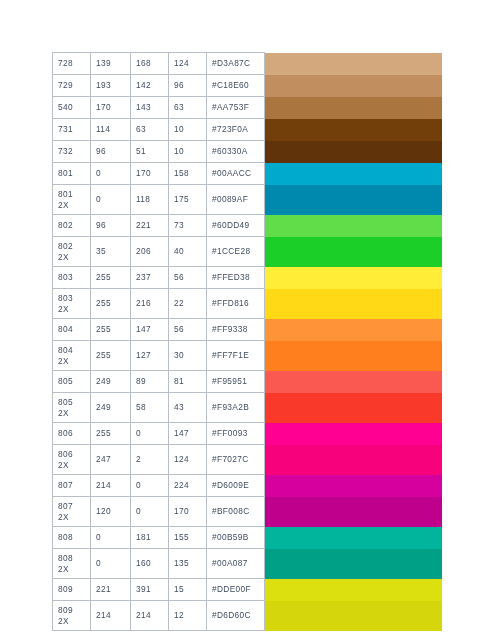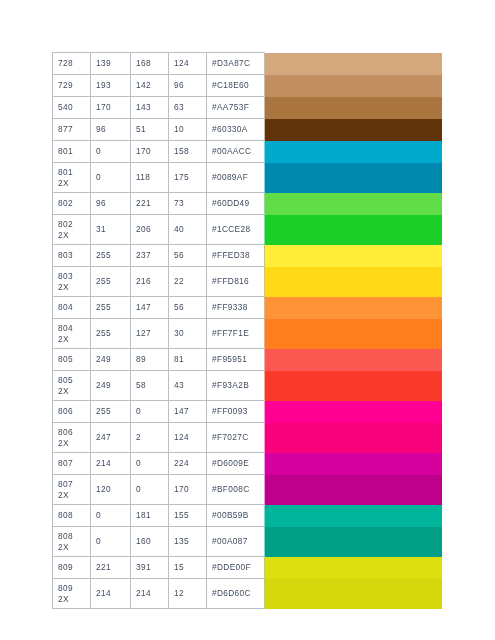--- a/index.html
+++ b/index.html
@@ -101,21 +101,29 @@
           </tr>
           <tr>
             <td>540</td>
             <td>170</td>
             <td>143</td>
             <td>63</td>
             <td>#AA753F</td>
             <td class="swatch-cell"><span class="swatch" style="background: rgb(170, 117, 63);"></span></td>
           </tr>
           <tr>
-            <td>877</td>
+            <td>731</td>
+            <td>114</td>
+            <td>63</td>
+            <td>10</td>
+            <td>#723F0A</td>
+            <td class="swatch-cell"><span class="swatch" style="background: rgb(114, 63, 10);"></span></td>
+          </tr>
+          <tr>
+            <td>732</td>
             <td>96</td>
             <td>51</td>
             <td>10</td>
             <td>#60330A</td>
             <td class="swatch-cell"><span class="swatch" style="background: rgb(96, 51, 10);"></span></td>
           </tr>
           <tr>
             <td>801</td>
             <td>0</td>
             <td>170</td>
@@ -136,21 +144,21 @@
             <td>802</td>
             <td>96</td>
             <td>221</td>
             <td>73</td>
             <td>#60DD49</td>
             <td class="swatch-cell"><span class="swatch" style="background: rgb(96, 221, 73);"></span></td>
           </tr>
           <tr class="tall">
             <td>802
 2X</td>
-            <td>31</td>
+            <td>35</td>
             <td>206</td>
             <td>40</td>
             <td>#1CCE28</td>
             <td class="swatch-cell"><span class="swatch" style="background: rgb(28, 206, 40);"></span></td>
           </tr>
           <tr>
             <td>803</td>
             <td>255</td>
             <td>237</td>
             <td>56</td>

